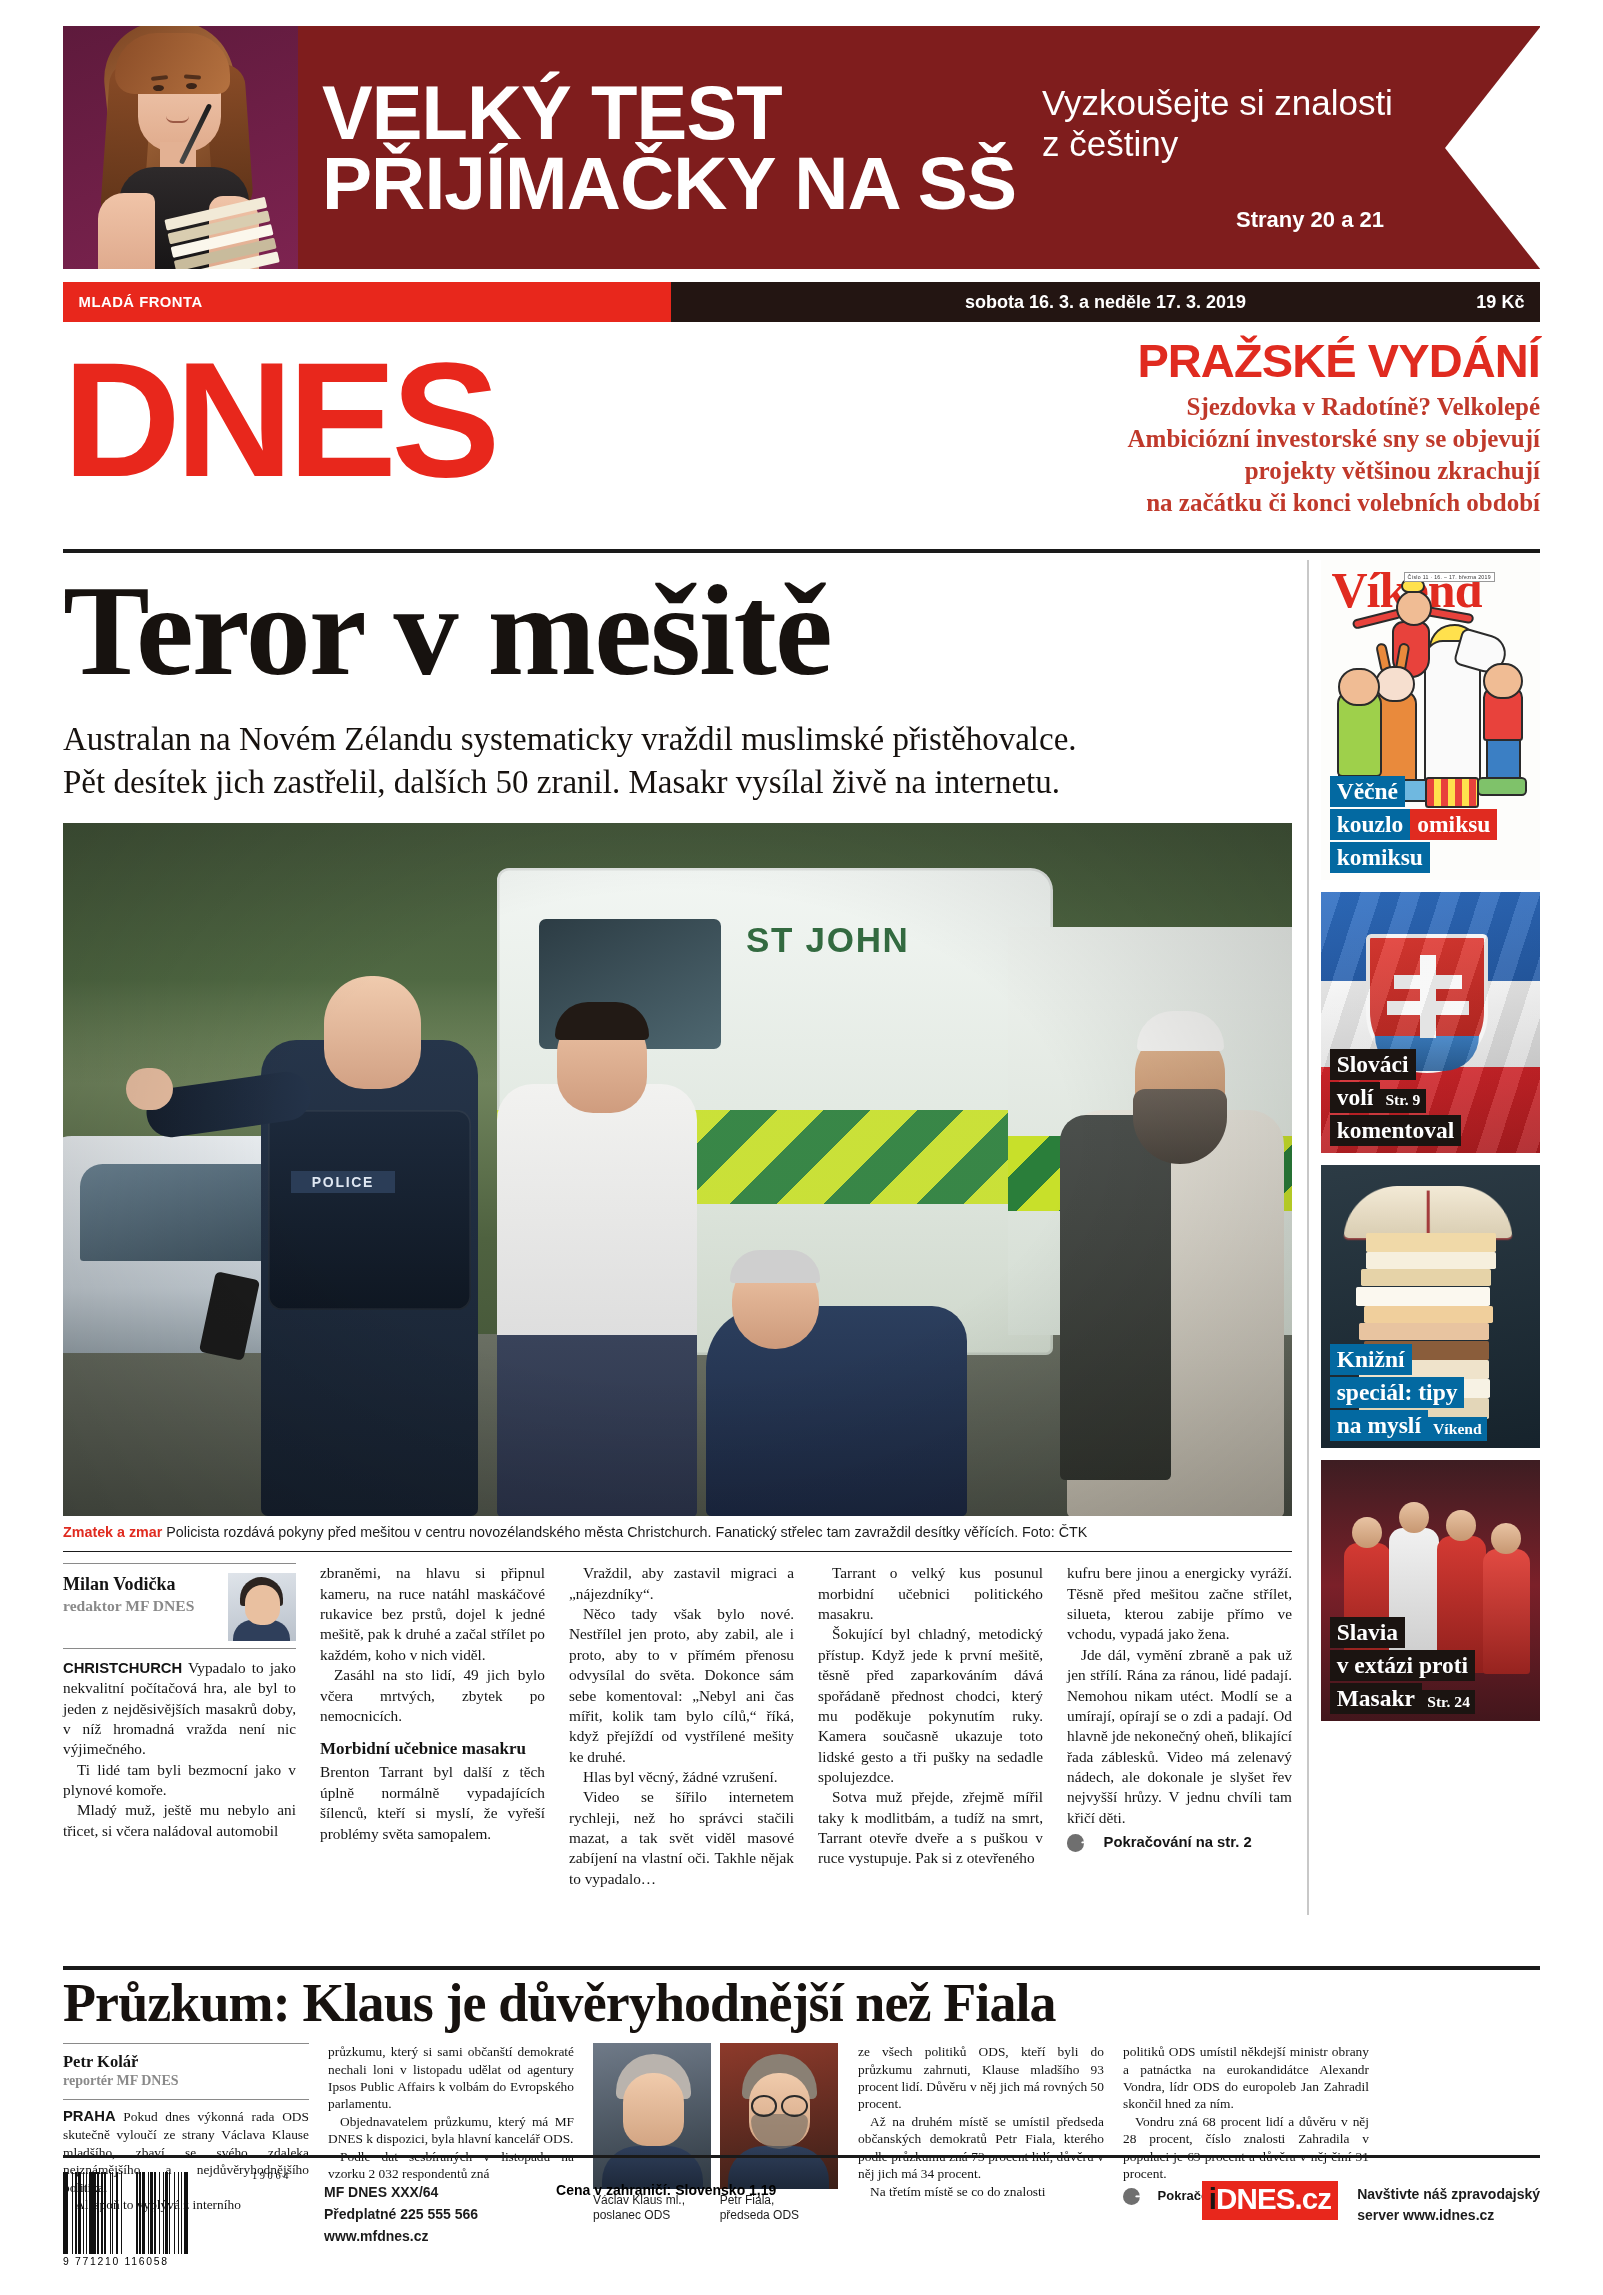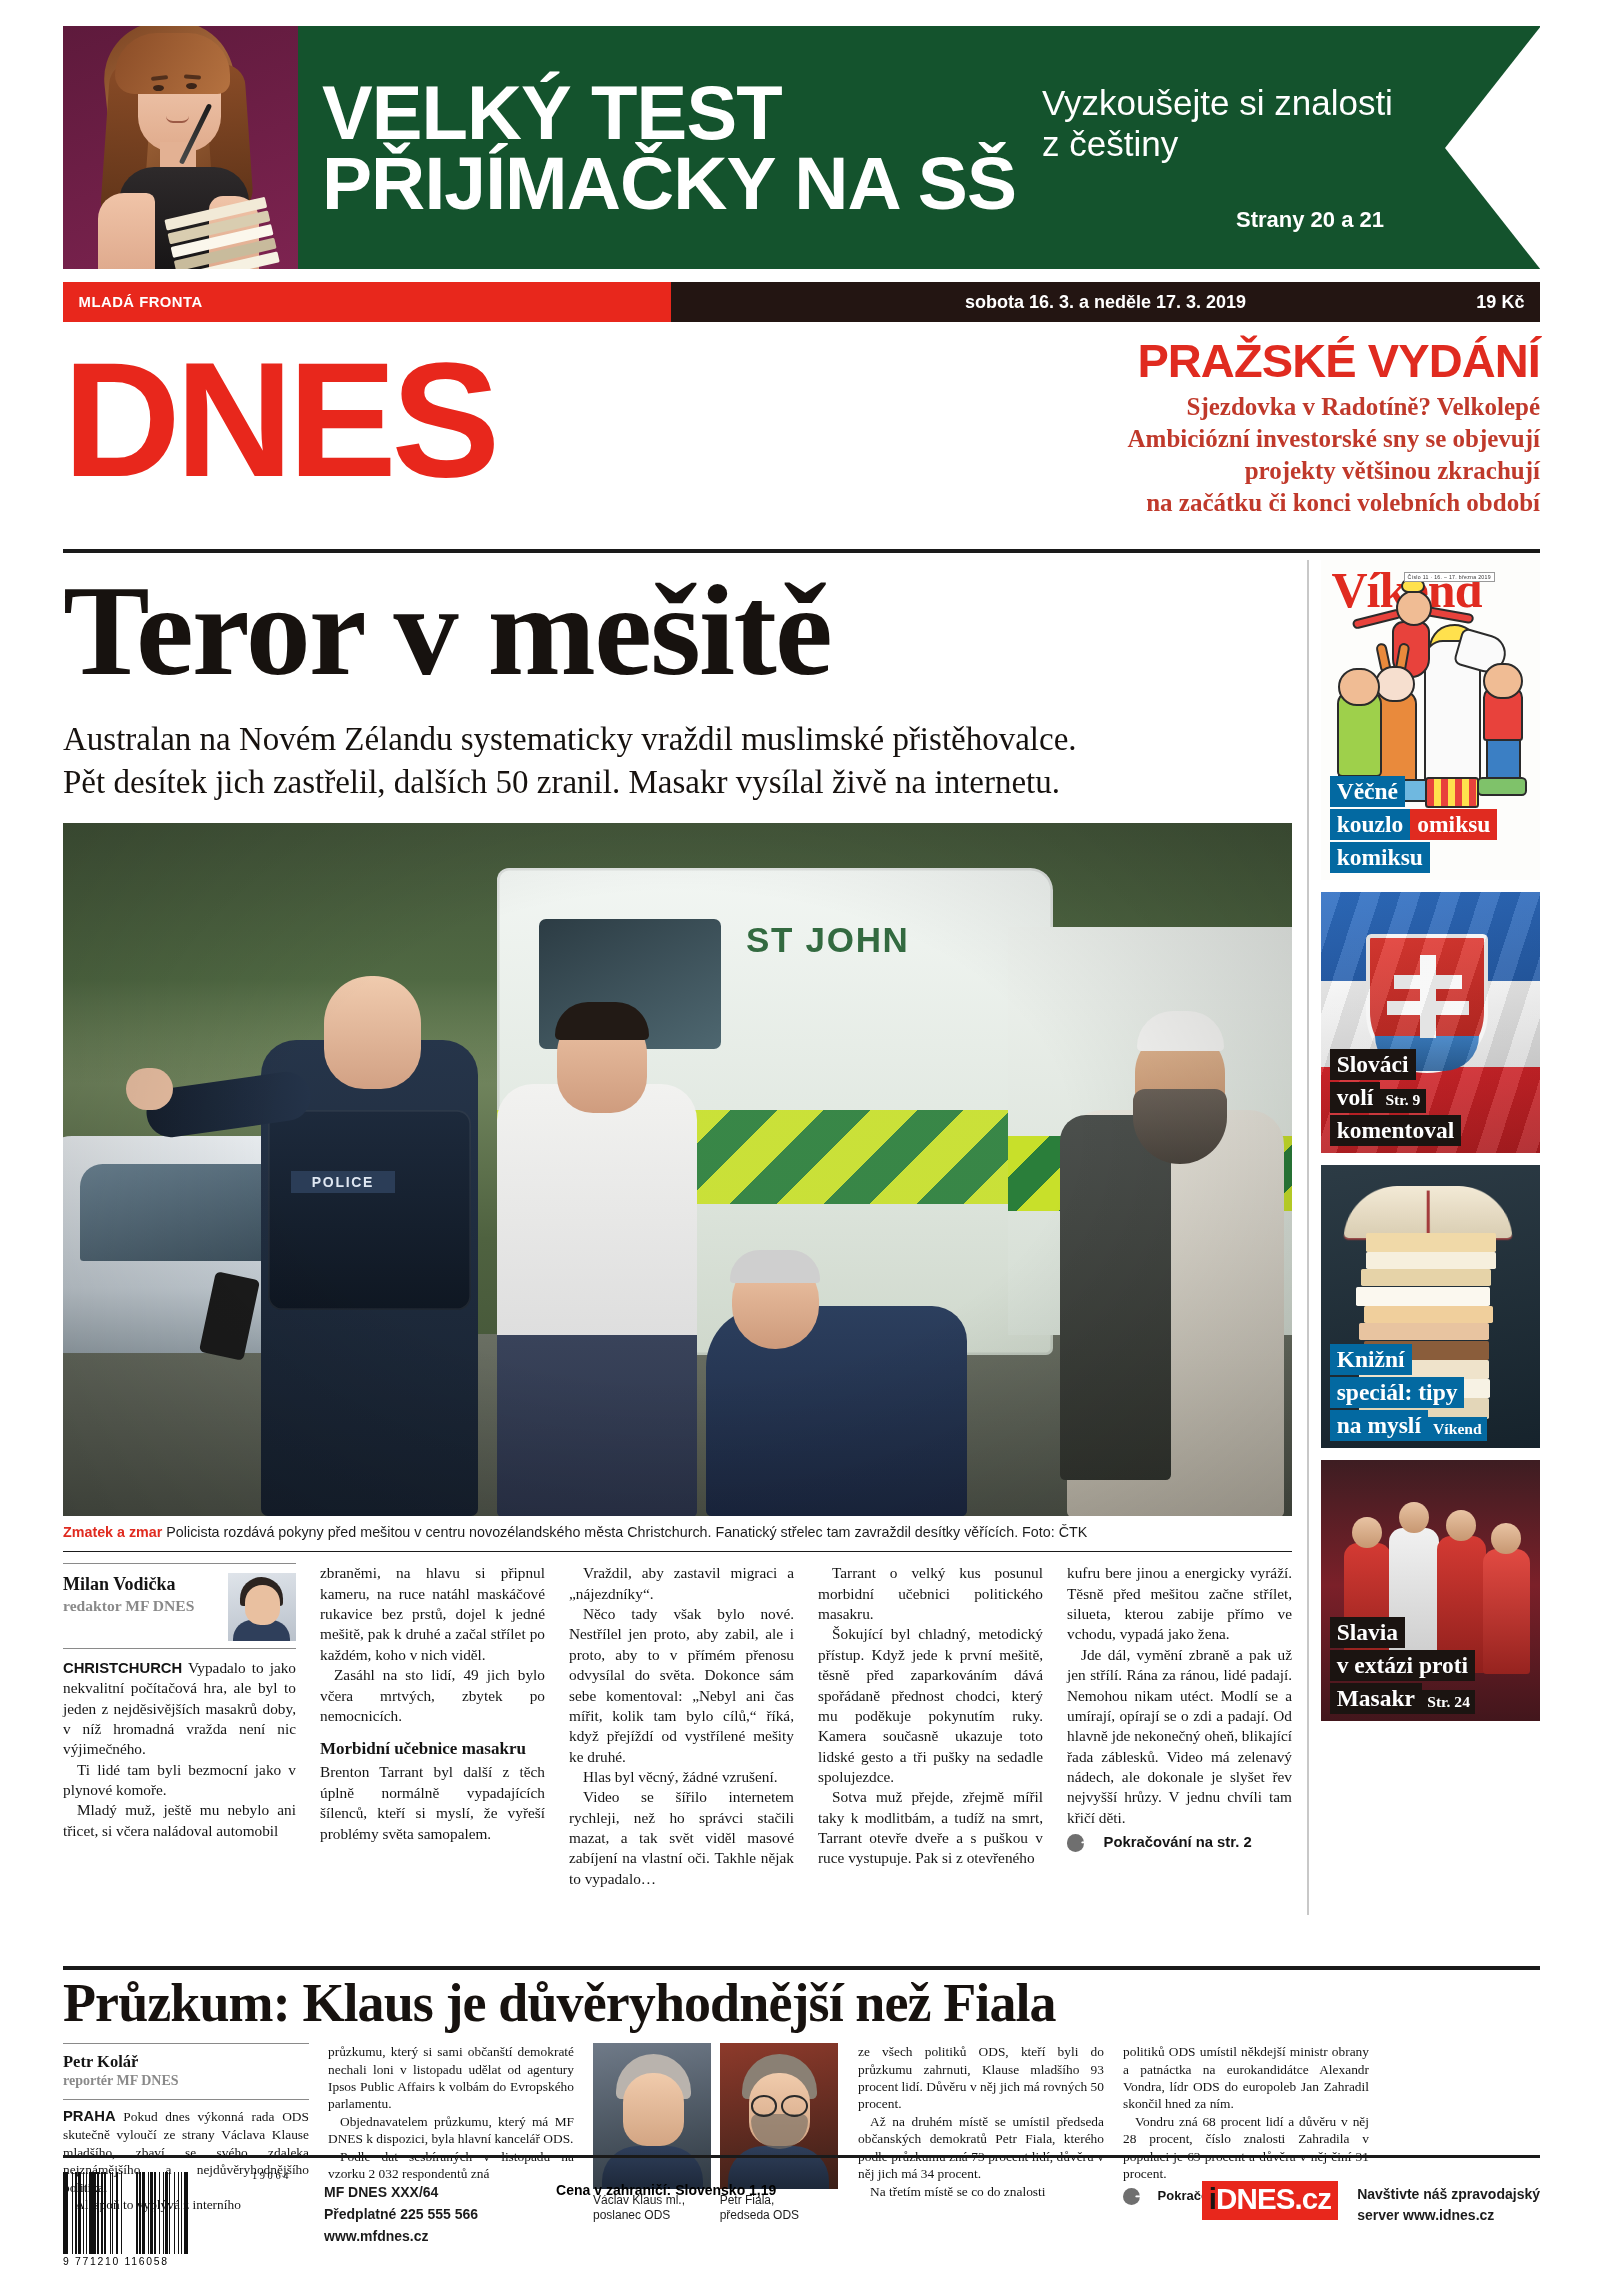--- a/index.html
+++ b/index.html
@@ -16,21 +16,21 @@
     background: #fff;
     padding: 0;
     overflow: hidden;
   }
 
   
   .promo {
     position: absolute;
     left: 63px; top: 26px;
     width: 1477px; height: 243px;
-    background: #14532d;
+    background: #7f1d1d;
     display: flex; align-items: stretch;
     overflow: hidden;
   }
   .promo-photo {
     width: 235px; flex: 0 0 235px;
     position: relative; overflow: hidden;
     background: linear-gradient(160deg,#5e1a3c 0%, #7d2350 100%);
   }
   
   .sp-hair {

